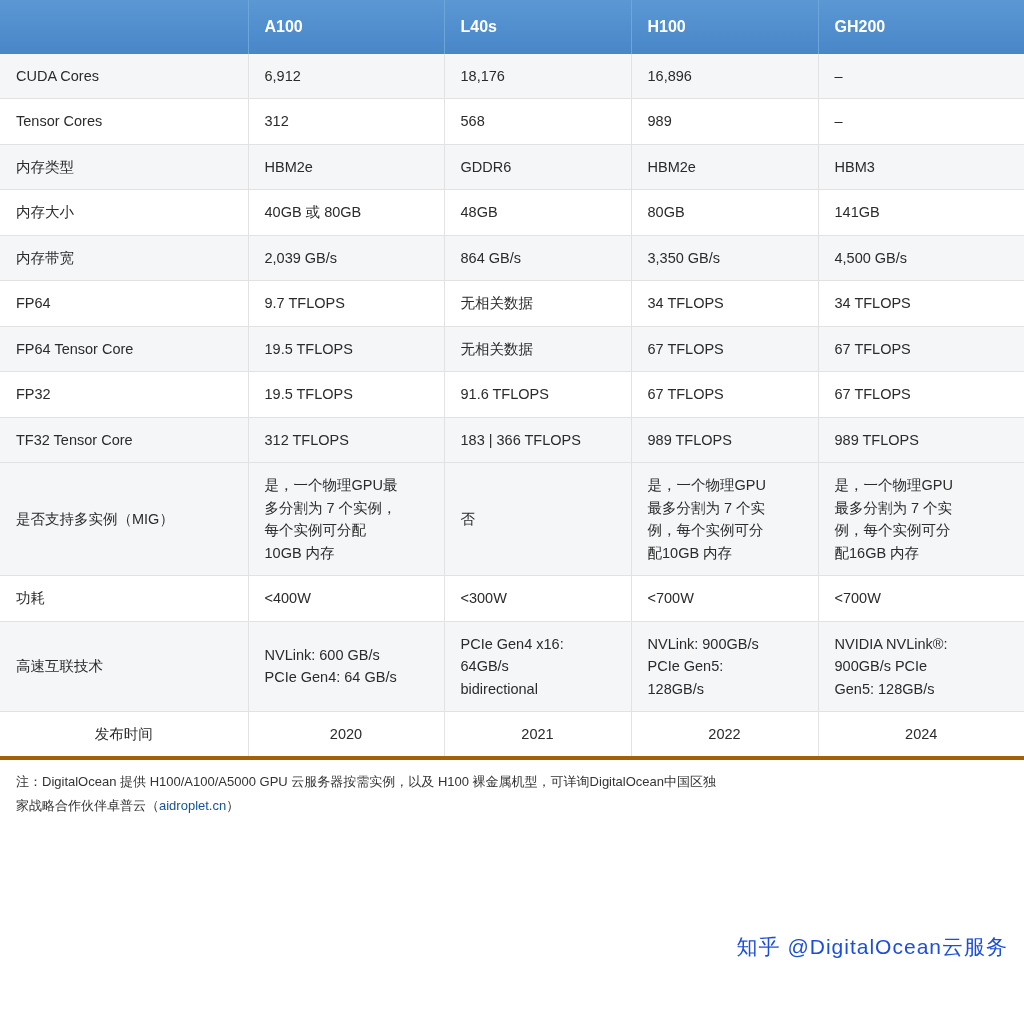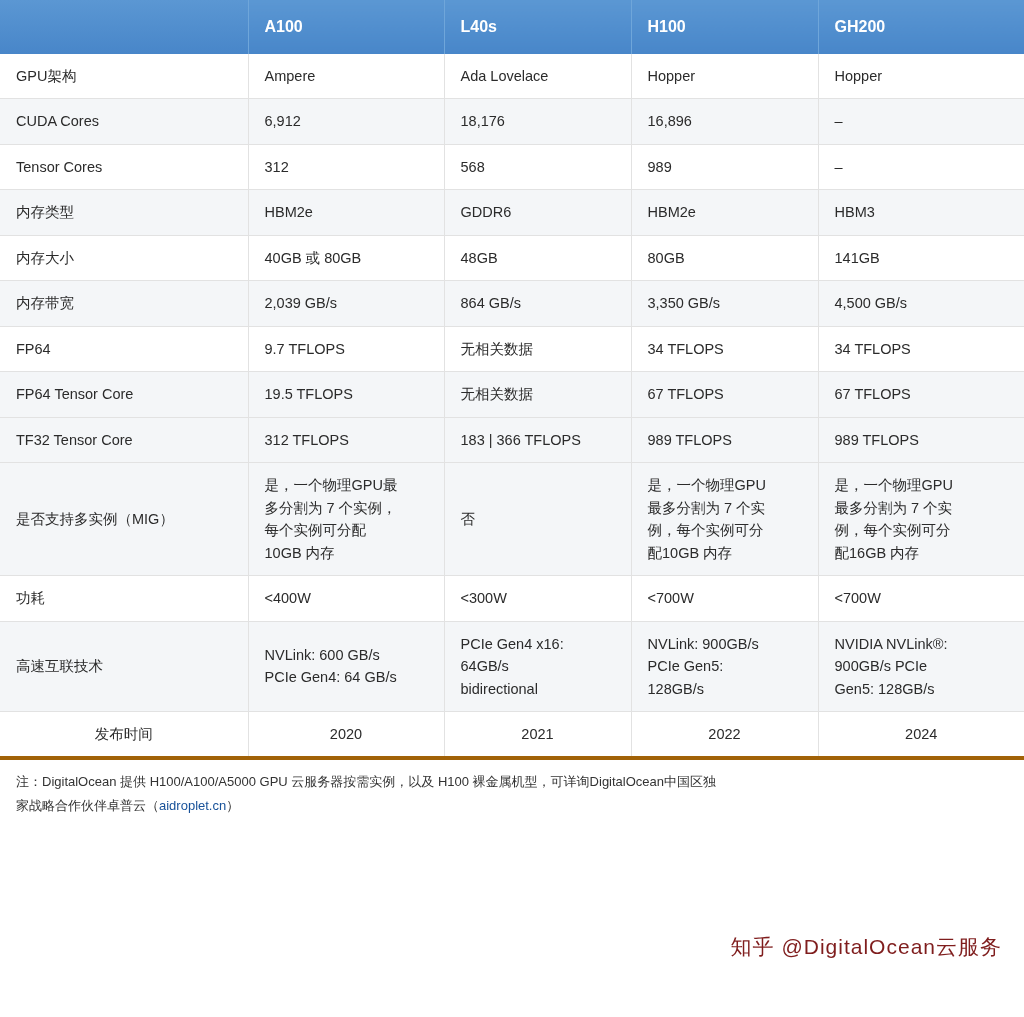--- a/index.html
+++ b/index.html
@@ -61,24 +61,24 @@
   .footnote {
     padding: 10px 16px 0 16px;
     font-size: 13px;
     color: #333333;
     line-height: 1.85;
     position: relative;
   }
   .footnote .link { color: #175199; }
   .watermark {
     position: absolute;
-    right: 22px;
+    right: 16px;
     bottom: 56px;
     font-size: 21px;
-    color: #7f1d1d;
+    color: #1d4ed8;
     letter-spacing: 1px;
     white-space: nowrap;
     pointer-events: none;
   }
 </style>
 </head>
 <body>
 
 <div id="page">
 
@@ -93,27 +93,20 @@
     <thead>
       <tr>
         <th class="blank"></th>
         <th>A100</th>
         <th>L40s</th>
         <th>H100</th>
         <th>GH200</th>
       </tr>
     </thead>
     <tbody id="tbody">
-        <tr>
-          <td class="label">GPU架构</td>
-          <td class="cell-multiline">Ampere</td>
-          <td class="cell-multiline">Ada Lovelace</td>
-          <td class="cell-multiline">Hopper</td>
-          <td class="cell-multiline">Hopper</td>
-        </tr>
         <tr class="alt">
           <td class="label">CUDA Cores</td>
           <td class="cell-multiline">6,912</td>
           <td class="cell-multiline">18,176</td>
           <td class="cell-multiline">16,896</td>
           <td class="cell-multiline">–</td>
         </tr>
         <tr>
           <td class="label">Tensor Cores</td>
           <td class="cell-multiline">312</td>
@@ -146,20 +139,27 @@
           <td class="label">FP64</td>
           <td class="cell-multiline">9.7 TFLOPS</td>
           <td class="cell-multiline">无相关数据</td>
           <td class="cell-multiline">34 TFLOPS</td>
           <td class="cell-multiline">34 TFLOPS</td>
         </tr>
         <tr class="alt">
           <td class="label">FP64 Tensor Core</td>
           <td class="cell-multiline">19.5 TFLOPS</td>
           <td class="cell-multiline">无相关数据</td>
+          <td class="cell-multiline">67 TFLOPS</td>
+          <td class="cell-multiline">67 TFLOPS</td>
+        </tr>
+        <tr>
+          <td class="label">FP32</td>
+          <td class="cell-multiline">19.5 TFLOPS</td>
+          <td class="cell-multiline">91.6 TFLOPS</td>
           <td class="cell-multiline">67 TFLOPS</td>
           <td class="cell-multiline">67 TFLOPS</td>
         </tr>
         <tr class="alt">
           <td class="label">TF32 Tensor Core</td>
           <td class="cell-multiline">312 TFLOPS</td>
           <td class="cell-multiline">183 | 366 TFLOPS</td>
           <td class="cell-multiline">989 TFLOPS</td>
           <td class="cell-multiline">989 TFLOPS</td>
         </tr>

